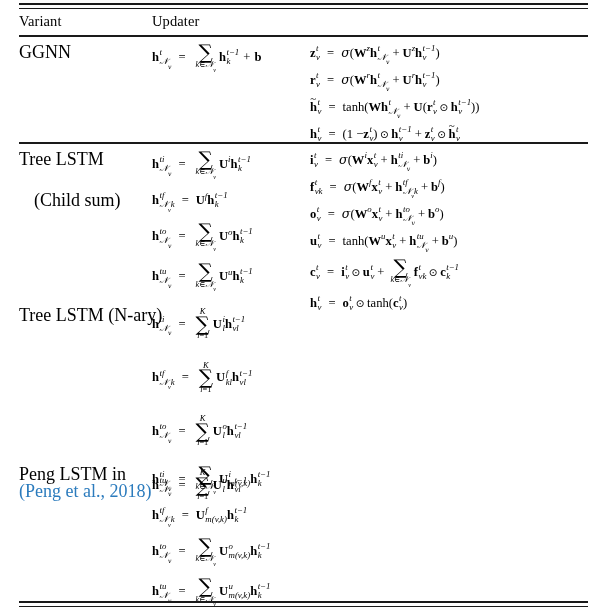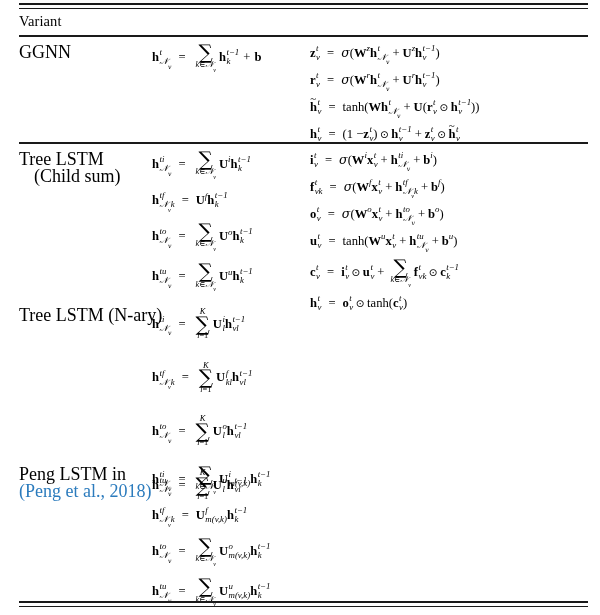--- a/index.html
+++ b/index.html
@@ -21,21 +21,21 @@
   .rule-bot-b{top:606px;height:1px;}
 
   
   .row{position:absolute;left:0;right:0;display:flex;}
   .col-variant{width:152px;flex:0 0 152px;padding-left:19px;box-sizing:border-box;}
   .col-agg{width:158px;flex:0 0 158px;}
   .col-upd{flex:1 1 auto;}
 
   .hdr{font-size:14.5px;letter-spacing:.1px;}
   .variant-name{font-size:18px;line-height:17px;white-space:nowrap;}
-  .variant-sub{padding-left:15px;}
+  .variant-sub{padding-left:15px;margin-top:24px;}
   .cite-link{color:#2b7bbd;text-decoration:none;}
 
   
   .eq{font-size:12.6px;line-height:1;white-space:nowrap;display:flex;align-items:center;}
   .eq .eqs{margin:0 7px;}
   .bf{font-weight:bold;font-style:normal;}
   .it{font-style:italic;}
   .up{font-style:normal;}
 
   
@@ -68,20 +68,21 @@
 </head>
 <body>
 
 <div class="table-wrap">
 
   <div class="rule rule-top-a"></div>
   <div class="rule rule-top-b"></div>
 
   <div class="row" style="top:13px;">
     <div class="col-variant hdr">Variant</div>
+    <div class="col-upd hdr">Updater</div>
   </div>
 
   <div class="rule rule-head"></div>
 
   <div class="row" style="top:44px;">
     <div class="col-variant variant-name">GGNN</div>
     <div class="col-agg">
       <div class="eq">
         <span class="bf">h</span>
           <span class="ss">

